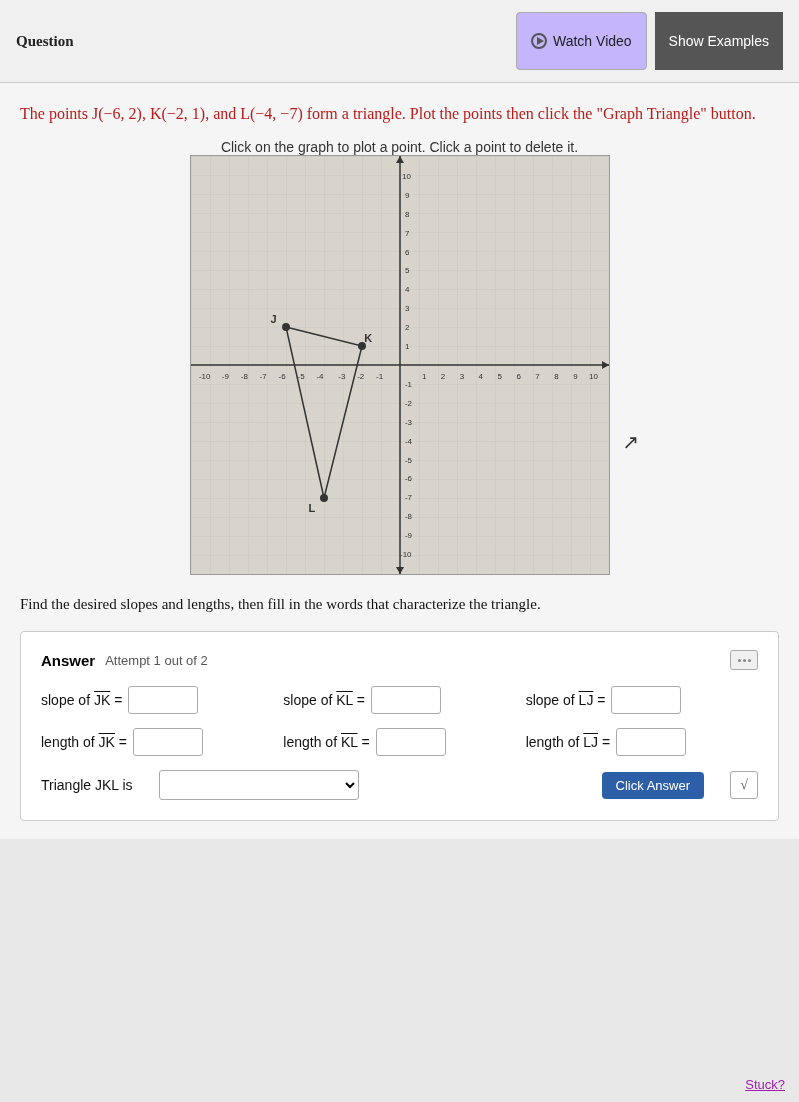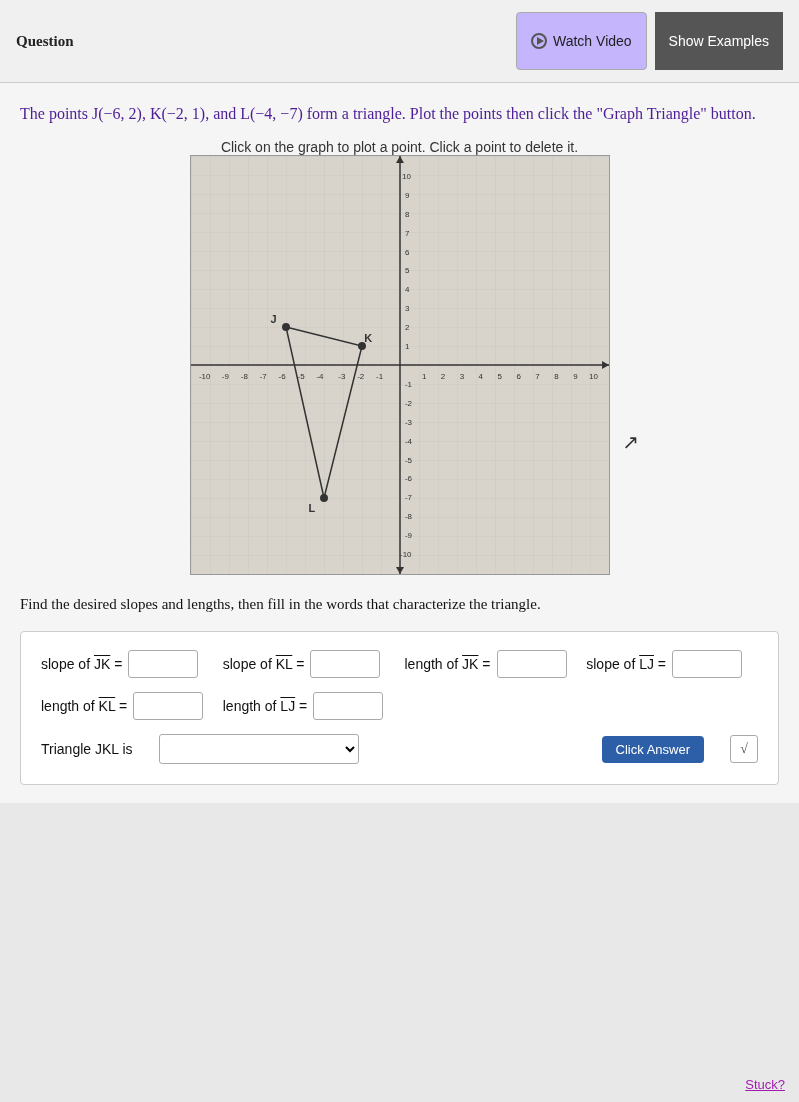--- a/index.html
+++ b/index.html
@@ -69,21 +69,21 @@
     }
 
     .main-content {
       background: #f5f5f5;
       padding: 18px 20px;
     }
 
     .question-text {
       font-size: 16px;
       line-height: 1.6;
-      color: #4c1d95;
+      color: #b91c1c;
       margin-bottom: 12px;
       font-family: Georgia, serif;
     }
 
     .instruction-text {
       font-size: 14px;
       color: #333;
       text-align: center;
       font-family: Arial, sans-serif;
     }
@@ -158,21 +158,21 @@
     }
     .keyboard-dot {
       width: 3px;
       height: 3px;
       background: #888;
       border-radius: 50%;
     }
 
     .slope-length-grid {
       display: grid;
-      grid-template-columns: 1fr 1fr 1fr 1fr;
+      grid-template-columns: 1fr 1fr 1fr;
       gap: 14px 10px;
       margin-bottom: 14px;
     }
 
     .field-row {
       display: flex;
       align-items: center;
       gap: 6px;
       font-size: 14px;
       font-family: Arial, sans-serif;
@@ -364,38 +364,49 @@
 
         <circle cx="133.64" cy="343.63" r="4" fill="#333"></circle>
         <text x="118" y="358" font-size="11" fill="#333" font-family="Arial" font-weight="bold">L</text>
       </svg>
     </div>
   </div>
 
   <p class="description-text">Find the desired slopes and lengths, then fill in the words that characterize the triangle.</p>
 
   <div class="answer-box">
+    <div class="answer-header">
+      <span class="answer-label">Answer</span>
+      <span class="attempt-label">Attempt 1 out of 2</span>
+      <div class="keyboard-icon">
+        <div class="keyboard-dots">
+          <div class="keyboard-dot"></div>
+          <div class="keyboard-dot"></div>
+          <div class="keyboard-dot"></div>
+        </div>
+      </div>
+    </div>
 
     <div class="slope-length-grid">
 
       <div class="field-row">
         <span class="field-label">slope of <span class="overline">JK</span> =</span>
         <input class="input-small" type="text" value="" style="">
       </div>
       <div class="field-row">
         <span class="field-label">slope of <span class="overline">KL</span> =</span>
         <input class="input-small" type="text" value="" style="">
       </div>
       <div class="field-row">
+        <span class="field-label">slope of <span class="overline">LJ</span> =</span>
+        <input class="input-small" type="text" value="" style="">
+      </div>
+
+      <div class="field-row">
         <span class="field-label">length of <span class="overline">JK</span> =</span>
-        <input class="input-small" type="text" value="" style="">
-      </div>
-
-      <div class="field-row">
-        <span class="field-label">slope of <span class="overline">LJ</span> =</span>
         <input class="input-small" type="text" value="" style="">
       </div>
       <div class="field-row">
         <span class="field-label">length of <span class="overline">KL</span> =</span>
         <input class="input-small" type="text" value="" style="">
       </div>
       <div class="field-row">
         <span class="field-label">length of <span class="overline">LJ</span> =</span>
         <input class="input-small" type="text" value="" style="">
       </div>

